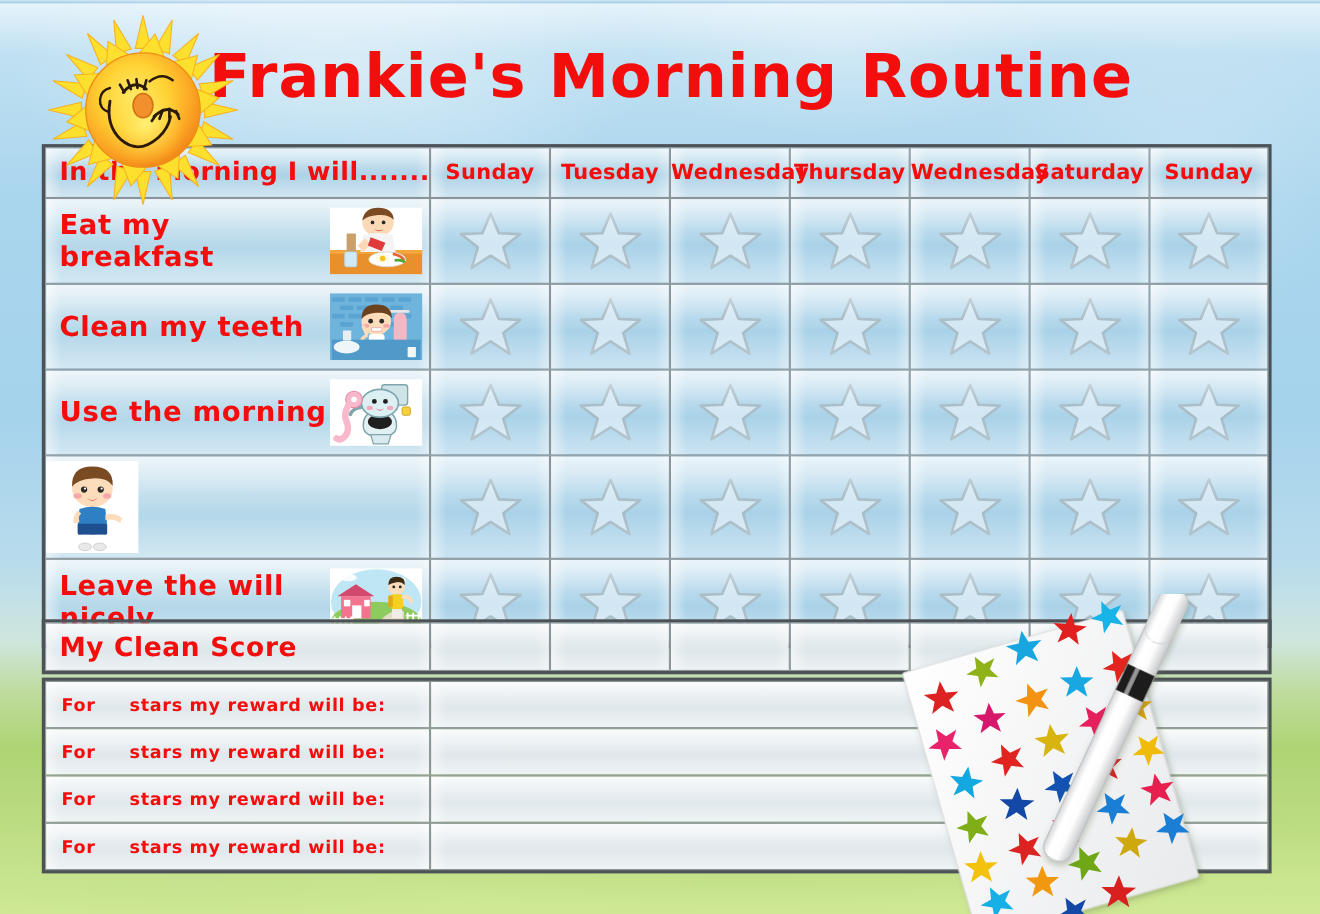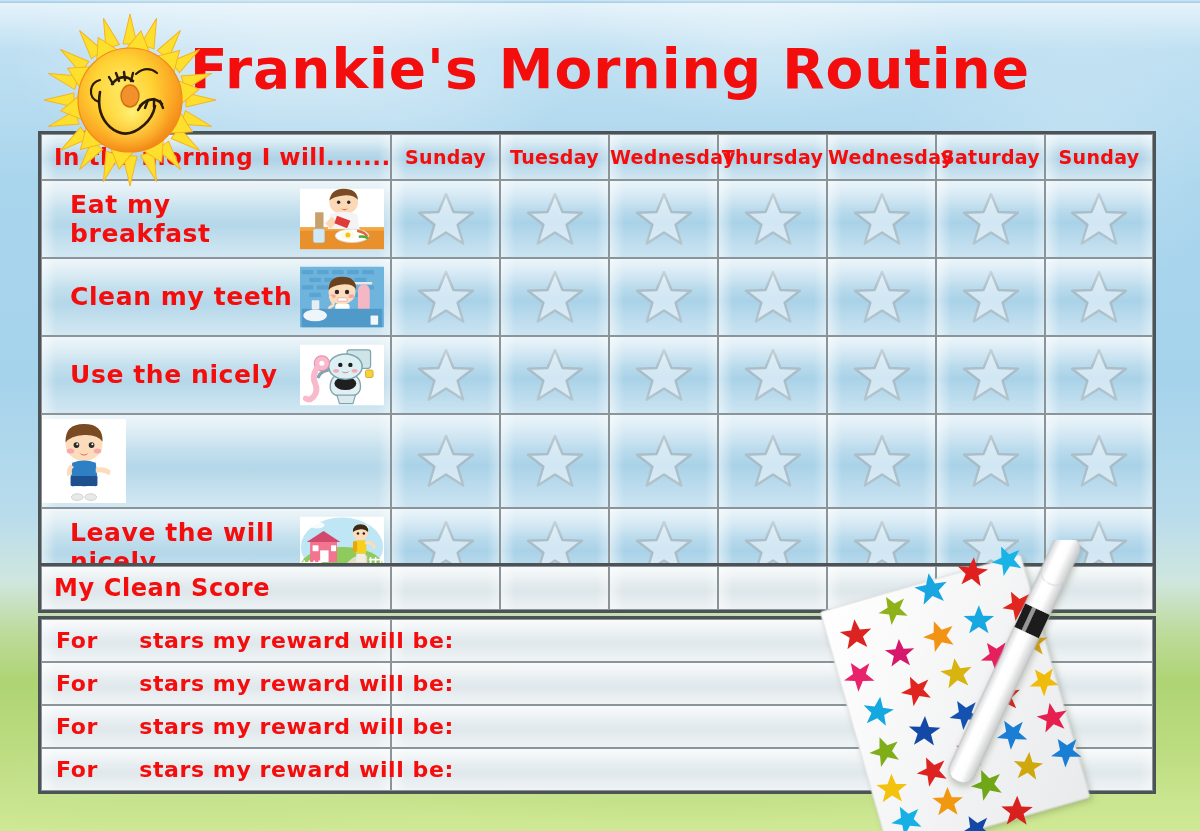--- a/index.html
+++ b/index.html
@@ -98,23 +98,23 @@
   .reward-cell{background:linear-gradient(to bottom,#f0f4f6,#e0e8ec 60%,#eaf0f2); }
 
   .redtext {
     color:#f40d0d;
     font-family:"DejaVu Sans", sans-serif;
     font-weight:bold;
     position:relative; z-index:3;
   }
   .hdr-label { font-size:23px; padding-left:12px; letter-spacing:.5px; white-space:nowrap; }
   .day-label { font-size:19px; text-align:center; letter-spacing:.3px; }
-  .task-label{ font-size:25px; padding-left:28px; line-height:1.18; letter-spacing:.6px; }
+  .task-label{ font-size:25px; padding-left:12px; line-height:1.18; letter-spacing:.6px; }
   .score-label{font-size:24px; padding-left:12px; letter-spacing:.6px; }
-  .rw-label  { font-size:22px; padding-left:14px; letter-spacing:.6px; white-space:pre; }
+  .rw-label  { font-size:16px; padding-left:14px; letter-spacing:.6px; white-space:pre; }
 
   .task-inner { display:flex; align-items:center; justify-content:space-between; height:100%; }
   .task-pic { width:90px; height:100%; flex:0 0 90px; position:relative; z-index:3; padding:4px 6px 4px 0; }
   .task-pic svg { display:block; width:100%; height:100%; }
 
   .star-svg { display:block; margin:0 auto; }
 
   
   .sticker-layer { position:absolute; left:815px; top:540px; width:385px; height:291px; z-index:6; pointer-events:none; }
   .sticker-layer svg { display:block; }
@@ -410,21 +410,21 @@
             <div style="display:flex;align-items:center;justify-content:center;height:76px">
               <svg class="star-svg" width="60" height="58" viewBox="0 0 60 58">
                 <polygon points="30,4 37.5,22 57,22.8 41.6,34.7 47.2,53.5 30,42.4 12.8,53.5 18.4,34.7 3,22.8 22.5,22" fill="#dfeef7" fill-opacity=".75" stroke="#a8bcc6" stroke-width="2.4" stroke-linejoin="round"></polygon>
               </svg>
             </div>
           </td>
         </tr>
         <tr>
           <td class="cell bev task-cell" style="height: 76px;">
             <div class="task-inner">
-              <div class="redtext task-label" style="white-space:pre-line">Use the nicely</div>
+              <div class="redtext task-label" style="white-space:pre-line">Use the morning</div>
               <div class="task-pic">
                 <svg viewBox="0 0 100 72">
                   <rect width="100" height="72" fill="#fff"></rect>
                   <rect x="56" y="6" width="28" height="22" rx="3" fill="#cfe4e8" stroke="#7fa6ae" stroke-width="1.5"></rect>
                   <path d="M36 50 q0,-16 18,-16 q18,0 18,16 q0,12 -18,12 q-18,0 -18,-12z" fill="#e3f0f3" stroke="#7fa6ae" stroke-width="1.6"></path>
                   <ellipse cx="54" cy="46" rx="13" ry="8" fill="#1f1f1f"></ellipse>
                   <path d="M44 60 l3,10 h16 l3,-10z" fill="#dbeaee" stroke="#7fa6ae" stroke-width="1.4"></path>
                   <ellipse cx="54" cy="26" rx="20" ry="15" fill="#dceff3" stroke="#7fa6ae" stroke-width="1.8"></ellipse>
                   <circle cx="48" cy="24" r="2.6" fill="#1f1f1f"></circle>
                   <circle cx="60" cy="24" r="2.6" fill="#1f1f1f"></circle>

